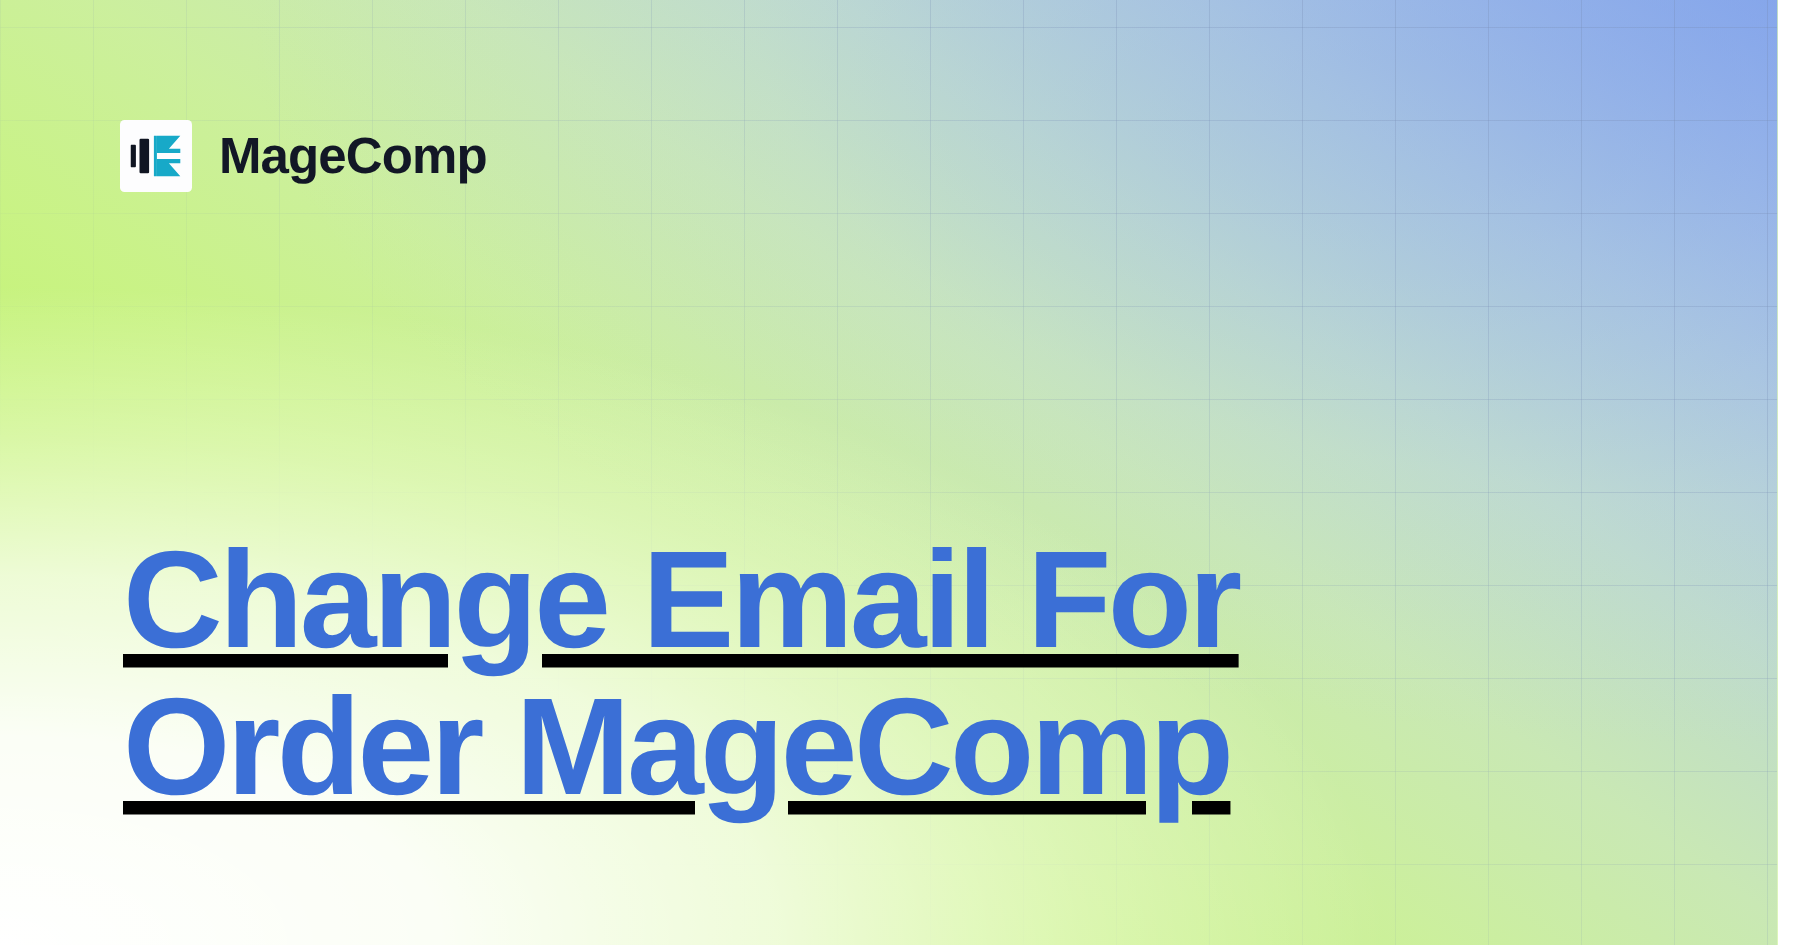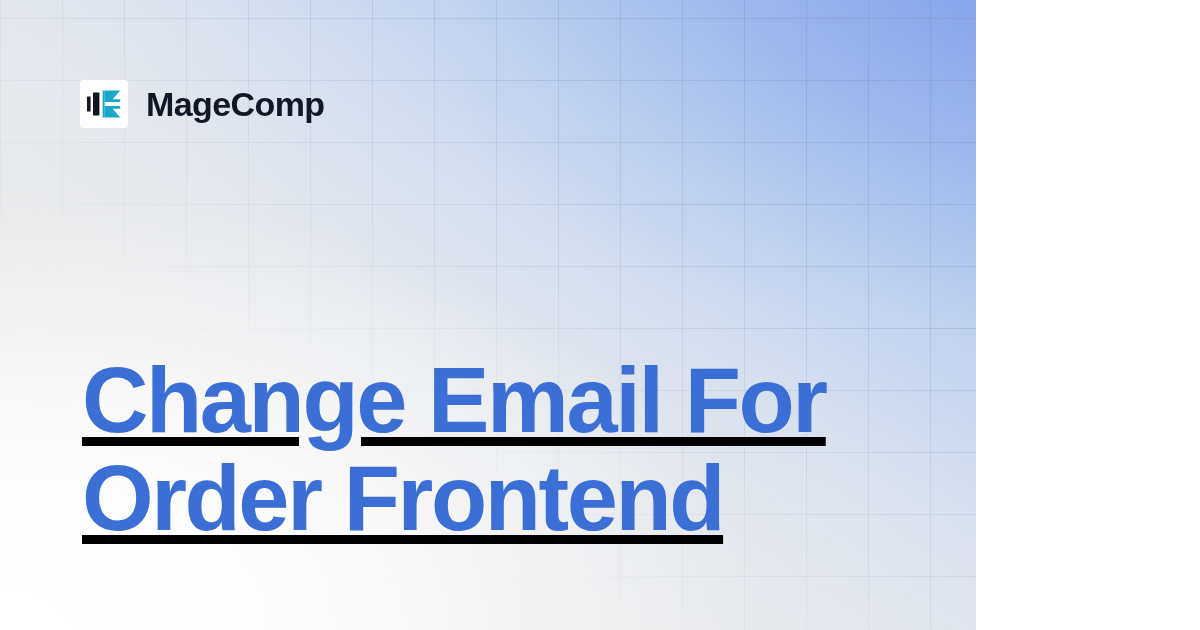--- a/index.html
+++ b/index.html
@@ -6,24 +6,24 @@
 
   html, body {
     width:1200px; height:630px;
     overflow:hidden;
     background:#ffffff;
     font-family:"Liberation Sans", sans-serif;
   }
 
   #og-card {
     position:relative;
-    width:976px;
+    width:1185px;
     height:630px;
     overflow:hidden;
-    background:#e5e5e5;
+    background:#bef264;
     padding-left:43px;
   }
 
   
   .bg-gradient {
     position:absolute;
     inset:0;
     background:
       linear-gradient(215deg,
         rgba(138,170,236,1.00)   0%,
@@ -159,16 +159,16 @@
         <path d="M15.6 1.5 L15.6 28.5 L17.6 28.5 L17.6 1.5 Z" fill="#17a9c8"></path>
         <path d="M17.6 1.5 L33.2 1.5 L25.6 10.2 L33.2 10.2 L33.2 13.0 L17.6 13.0 Z" fill="#17a9c8"></path>
         <path d="M17.6 17.0 L33.2 17.0 L33.2 19.8 L25.6 19.8 L33.2 28.5 L17.6 28.5 Z" fill="#17a9c8"></path>
       </svg>
     </span>
     <span class="brand-name">MageComp</span>
   </div>
 
   <div class="headline">
     <span class="headline-line">Change Email For</span>
-    <span class="headline-line">Order Frontend</span>
+    <span class="headline-line">Order MageComp</span>
   </div>
 
 </div>
 
 </body></html>

